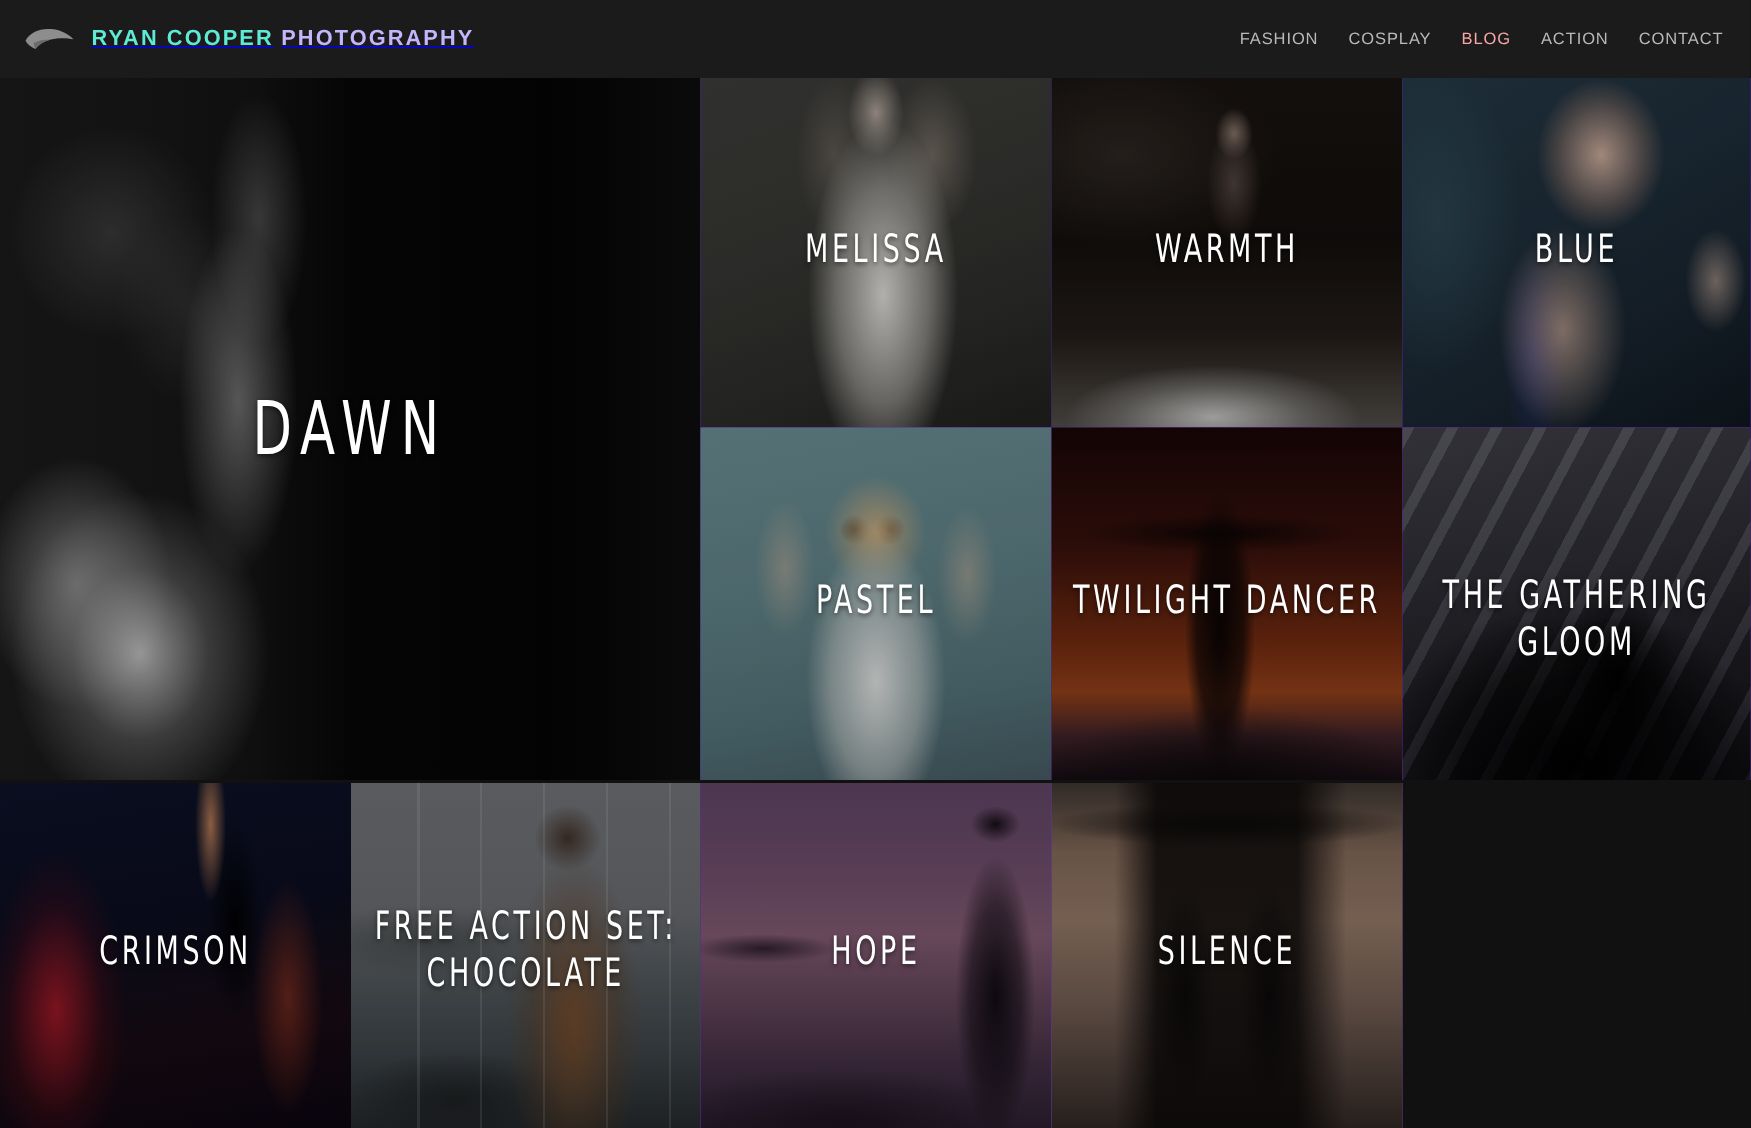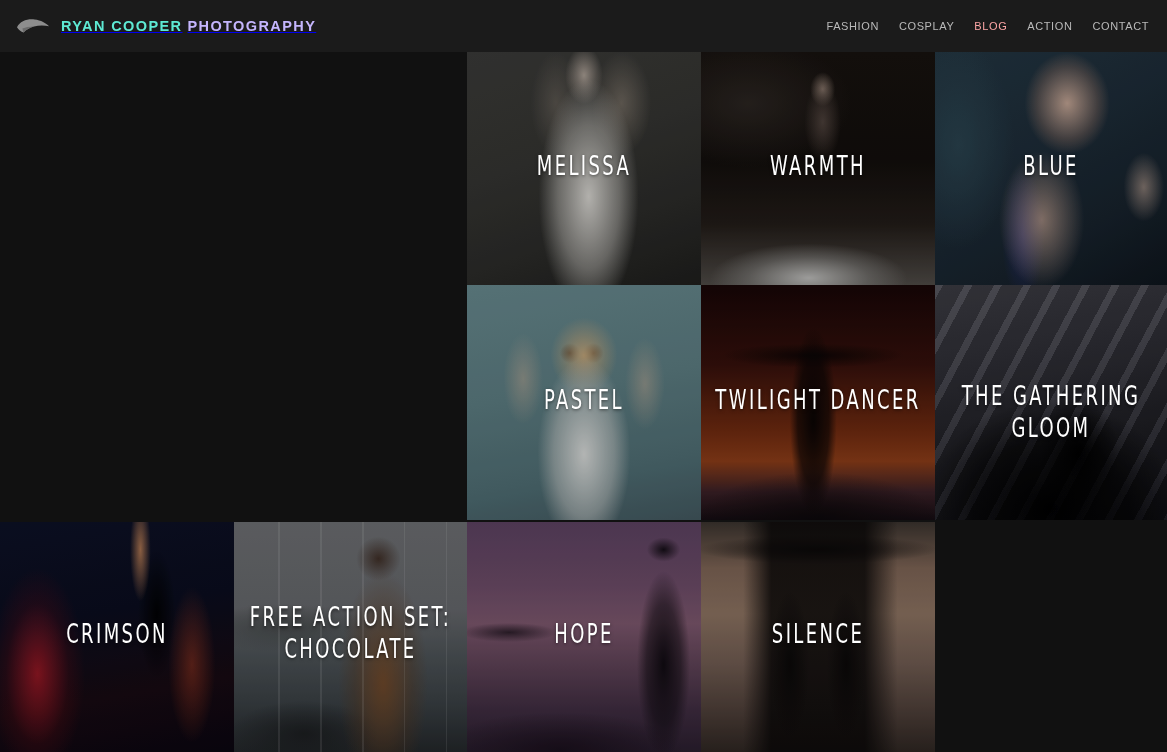--- a/index.html
+++ b/index.html
@@ -115,20 +115,34 @@
     <a class="nav-link" href="#">FASHION</a>
     <a class="nav-link" href="#">COSPLAY</a>
     <a class="nav-link active" href="#">BLOG</a>
     <a class="nav-link" href="#">ACTION</a>
     <a class="nav-link" href="#">CONTACT</a>
   </nav>
 </header>
 
 <main class="gallery">
 
+  <a class="tile big" href="#" style="left:0; top:0; width:467px; height:468px;">
+    <span class="photo" style="
+      background-color:#080808;
+      background-image:
+        radial-gradient(ellipse 120px 150px at 20% 82%, rgba(215,215,215,0.80) 0%, rgba(150,150,150,0.38) 38%, rgba(0,0,0,0) 72%),
+        radial-gradient(ellipse 90px 120px at 11% 72%, rgba(200,200,200,0.55) 0%, rgba(0,0,0,0) 70%),
+        radial-gradient(ellipse 58px 170px at 34% 46%, rgba(172,172,172,0.55) 0%, rgba(0,0,0,0) 68%),
+        radial-gradient(ellipse 46px 120px at 37% 20%, rgba(140,140,140,0.40) 0%, rgba(0,0,0,0) 70%),
+        radial-gradient(ellipse 95px 100px at 16% 22%, rgba(96,96,96,0.42) 0%, rgba(0,0,0,0) 72%),
+        radial-gradient(ellipse 70px 90px at 27% 33%, rgba(70,70,70,0.45) 0%, rgba(0,0,0,0) 70%),
+        linear-gradient(90deg, #1a1a1a 0%, #141414 34%, #070707 50%, #040404 78%, #0d0d0d 100%);"></span>
+    <span class="shade"></span>
+    <span class="tile-title">DAWN</span>
+  </a>
 
   <a class="tile sm" href="#" style="left:467px; top:0; width:234px; height:233px;">
     <span class="photo" style="
       background-color:#2e2e2c;
       background-image:
         radial-gradient(ellipse 64px 150px at 52% 62%, rgba(226,224,219,0.92) 0%, rgba(190,188,183,0.55) 48%, rgba(0,0,0,0) 78%),
         radial-gradient(ellipse 26px 40px at 50% 10%, rgba(205,190,178,0.75) 0%, rgba(0,0,0,0) 72%),
         radial-gradient(ellipse 40px 70px at 66% 22%, rgba(150,138,125,0.55) 0%, rgba(0,0,0,0) 74%),
         radial-gradient(ellipse 34px 70px at 38% 22%, rgba(130,120,110,0.45) 0%, rgba(0,0,0,0) 74%),
         linear-gradient(160deg, #3a3a38 0%, #343431 42%, #2b2b29 70%, #1e1e1c 100%);"></span>

